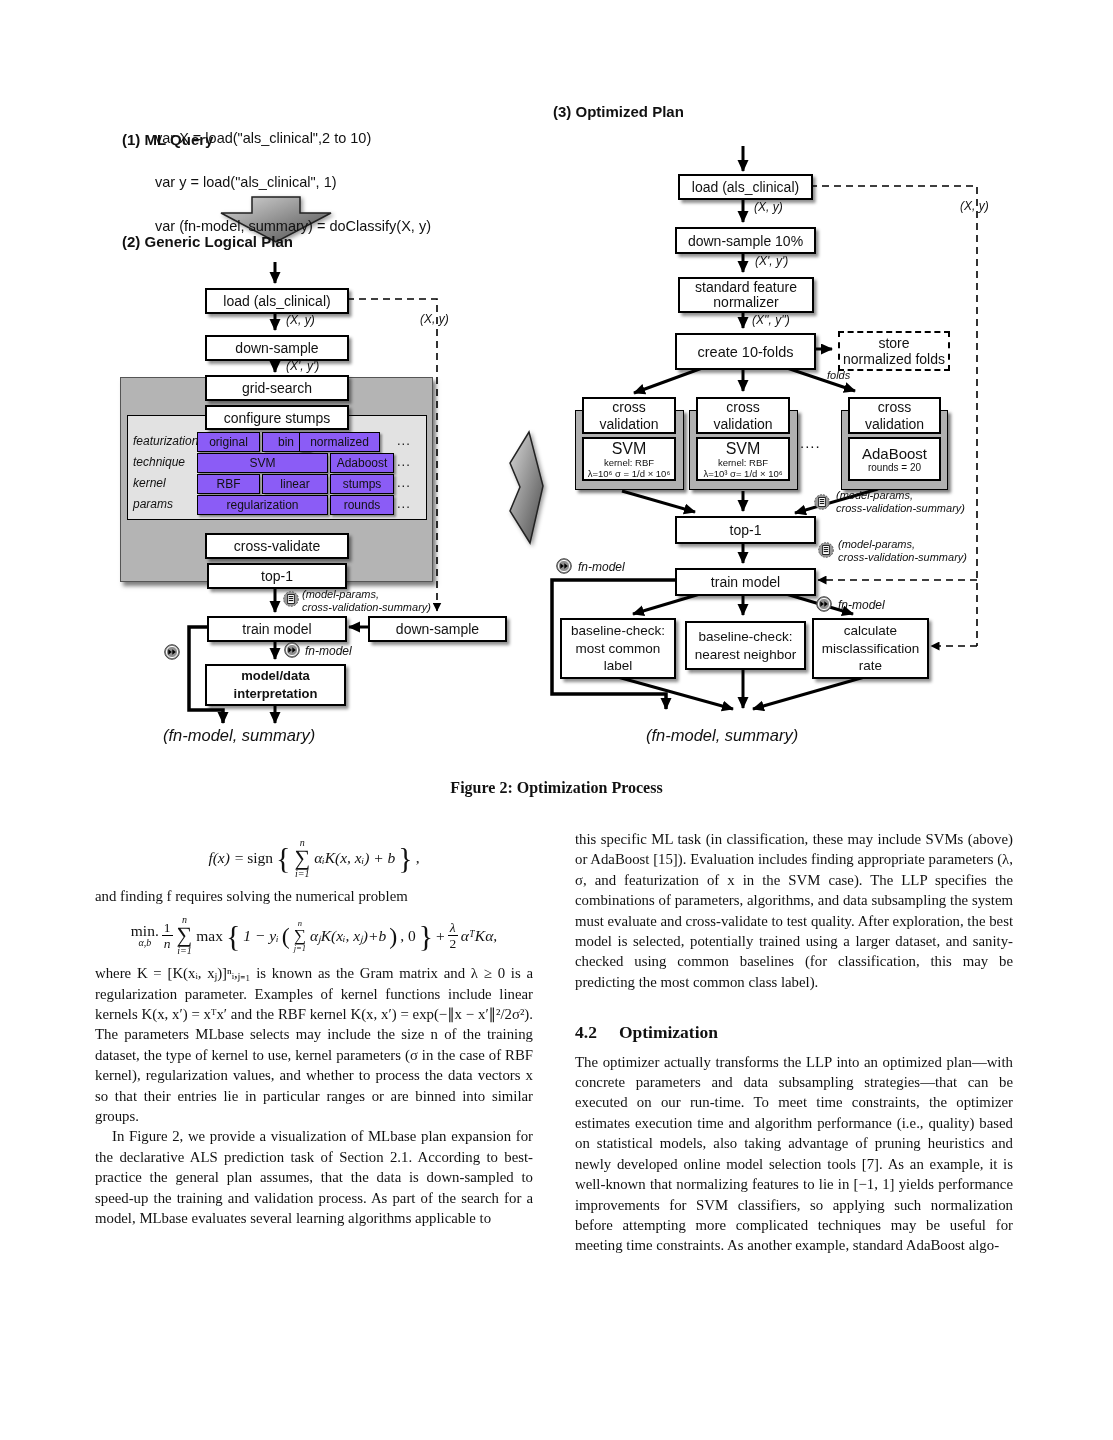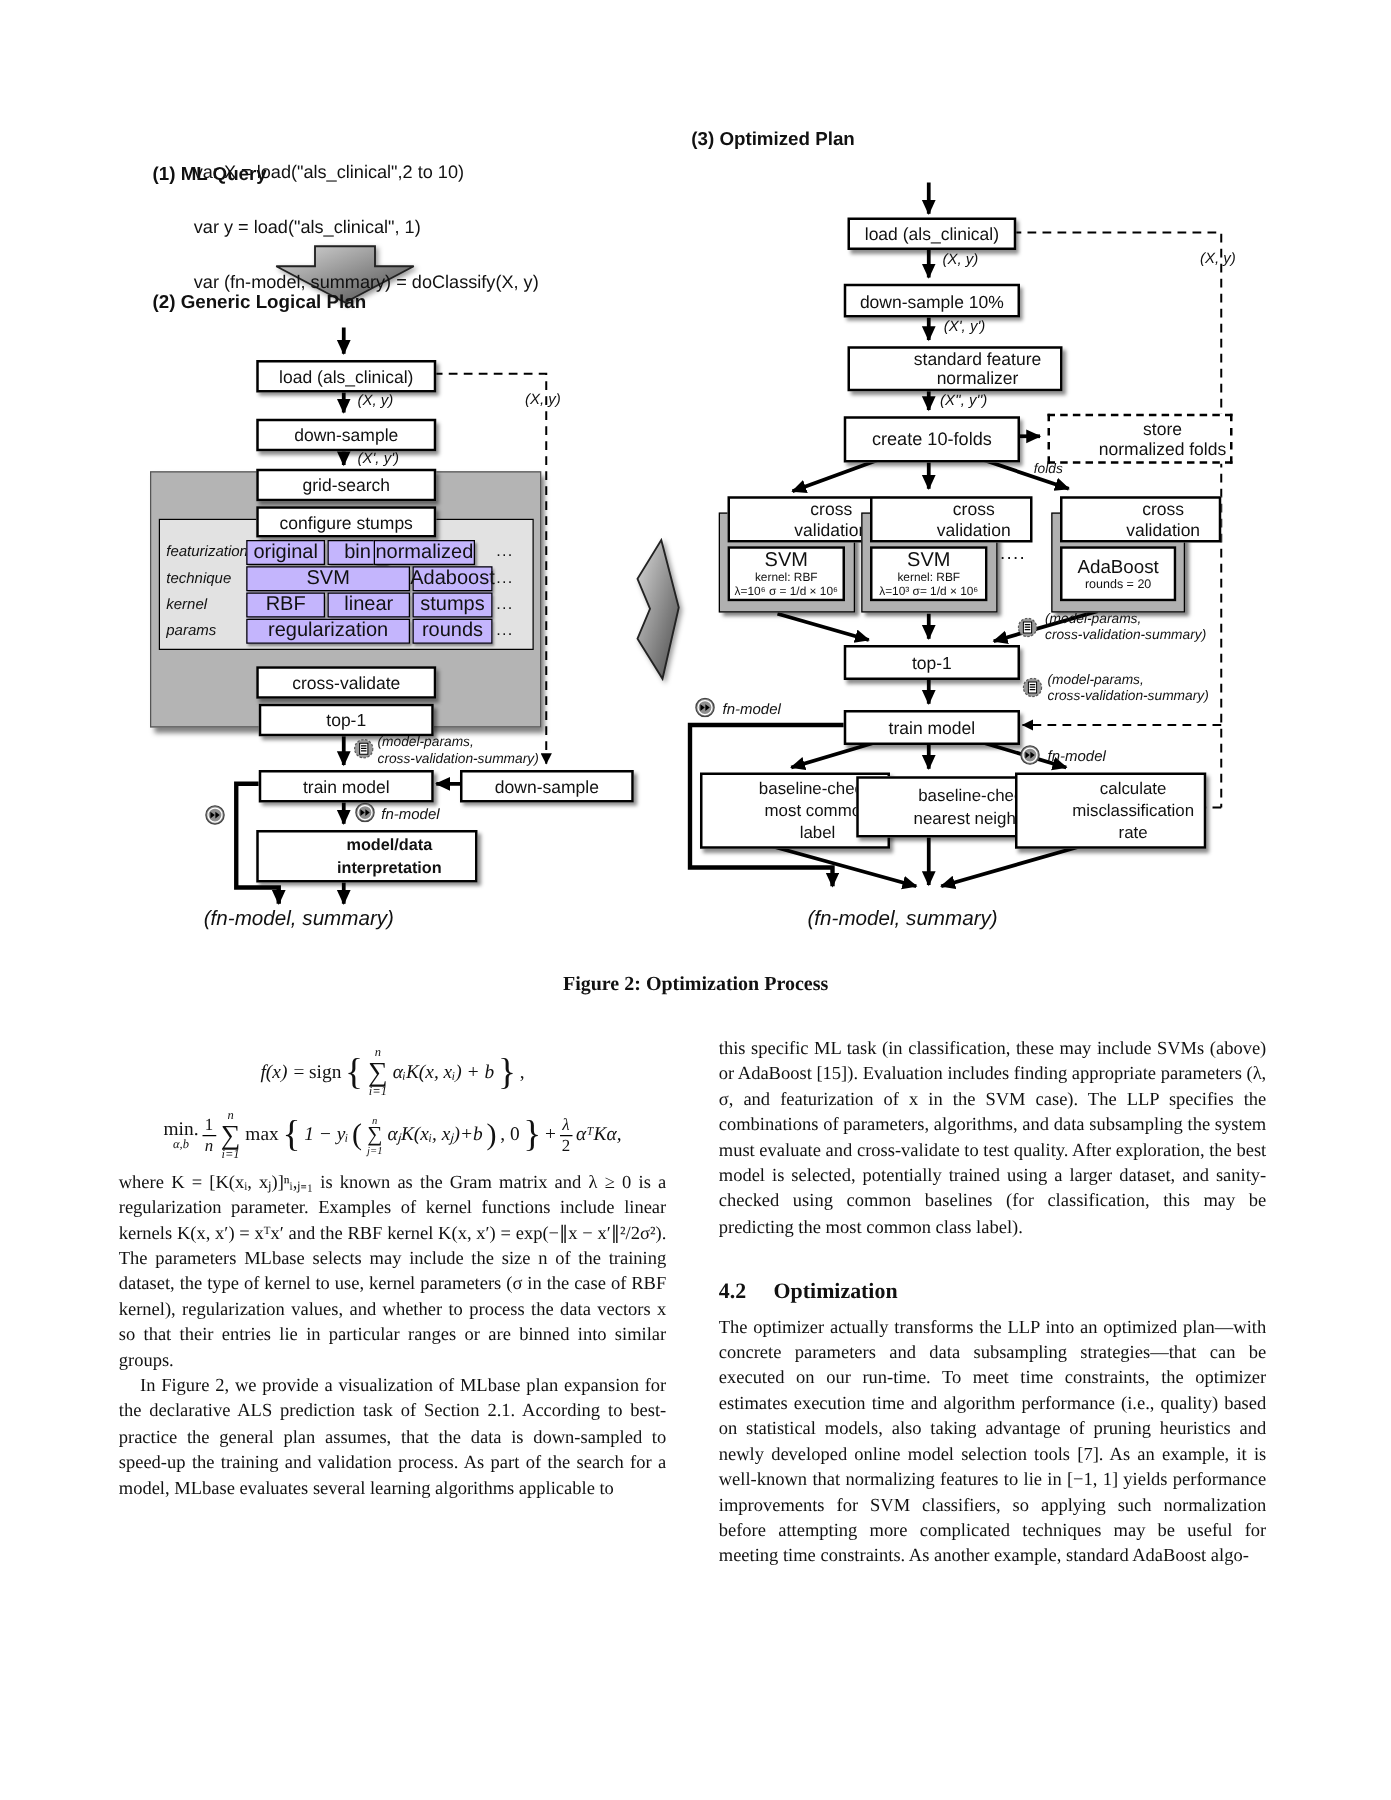--- a/index.html
+++ b/index.html
@@ -5,27 +5,27 @@
   html,body{margin:0;padding:0;background:#fff;}
   .page{position:relative;width:1113px;height:1440px;background:#fff;overflow:hidden;
         font-family:"Liberation Serif",serif;color:#111;}
   
   .fig{position:absolute;left:0;top:0;width:1113px;height:770px;}
   .fhead{position:absolute;font-family:"Liberation Sans",sans-serif;font-weight:bold;font-size:15px;white-space:nowrap;}
   .code{position:absolute;font-family:"Liberation Sans",sans-serif;font-size:14.5px;line-height:22px;white-space:pre;}
   .fb{position:absolute;background:#fff;border:2px solid #000;box-shadow:2.5px 3px 3px rgba(0,0,0,.45);
       display:flex;align-items:center;justify-content:center;text-align:center;
       font-family:"Liberation Sans",sans-serif;font-size:14px;line-height:16px;}
-  .pre{white-space:pre-line;padding-left:36px;}
+  .pre{white-space:pre-line;}
   .dashedb{border:2px dashed #000;box-shadow:none;}
   .panel{position:absolute;background:#b4b4b4;border:1px solid #555;box-shadow:3px 4px 4px rgba(0,0,0,.5);}
   .panel-light{position:absolute;background:#e2e2e2;border:1.2px solid #000;}
   .rowlab{position:absolute;font-family:"Liberation Sans",sans-serif;font-style:italic;font-size:12px;white-space:nowrap;}
-  .ob{position:absolute;background:#c4b5fd;border:1.5px solid #000;box-shadow:1.5px 2px 2px rgba(0,0,0,.4);
-      display:flex;align-items:center;justify-content:center;font-family:"Liberation Sans",sans-serif;font-size:16px;}
+  .ob{position:absolute;background:#8b5cf6;border:1.5px solid #000;box-shadow:1.5px 2px 2px rgba(0,0,0,.4);
+      display:flex;align-items:center;justify-content:center;font-family:"Liberation Sans",sans-serif;font-size:12px;}
   .dots{position:absolute;font-family:"Liberation Sans",sans-serif;font-size:13px;letter-spacing:1px;}
   .lbl{position:absolute;font-family:"Liberation Sans",sans-serif;font-style:italic;font-size:12px;white-space:nowrap;}
   .ann{position:absolute;font-family:"Liberation Sans",sans-serif;font-style:italic;font-size:11px;line-height:12.5px;white-space:nowrap;}
   .outtxt{position:absolute;font-family:"Liberation Sans",sans-serif;font-style:italic;font-size:16.5px;white-space:nowrap;}
   .icon{position:absolute;width:16px;height:16px;}
   .stackgray{position:absolute;background:#b0b0b0;border:1.5px solid #000;box-shadow:3px 3px 3px rgba(0,0,0,.5);}
   .cvbox{position:absolute;background:#fff;border:2px solid #000;display:flex;align-items:center;justify-content:center;
          text-align:center;font-family:"Liberation Sans",sans-serif;font-size:14px;line-height:16.5px;}
   .algobox{position:absolute;background:#fff;border:2px solid #000;display:flex;flex-direction:column;align-items:center;justify-content:center;
          text-align:center;font-family:"Liberation Sans",sans-serif;}
@@ -325,20 +325,21 @@
       <span class="sumstack">
           <span class="lim">n</span>
           <span class="sig">∑</span>
           <span class="lim">i=1</span>
         </span>
       <span class="it">αᵢK(x, xᵢ) + b</span>
       <span class="bigbrace">}</span>
         <span class="rm">,</span>
     </div>
 
+    <p>and finding f requires solving the numerical problem</p>
 
     <div class="eq">
       <span class="minstack">
           <span class="rm">min.</span>
           <span class="msub">α,b</span>
         </span>
       <span class="frac">
           <span class="top rm">1</span>
           <span class="it">n</span>
         </span>

